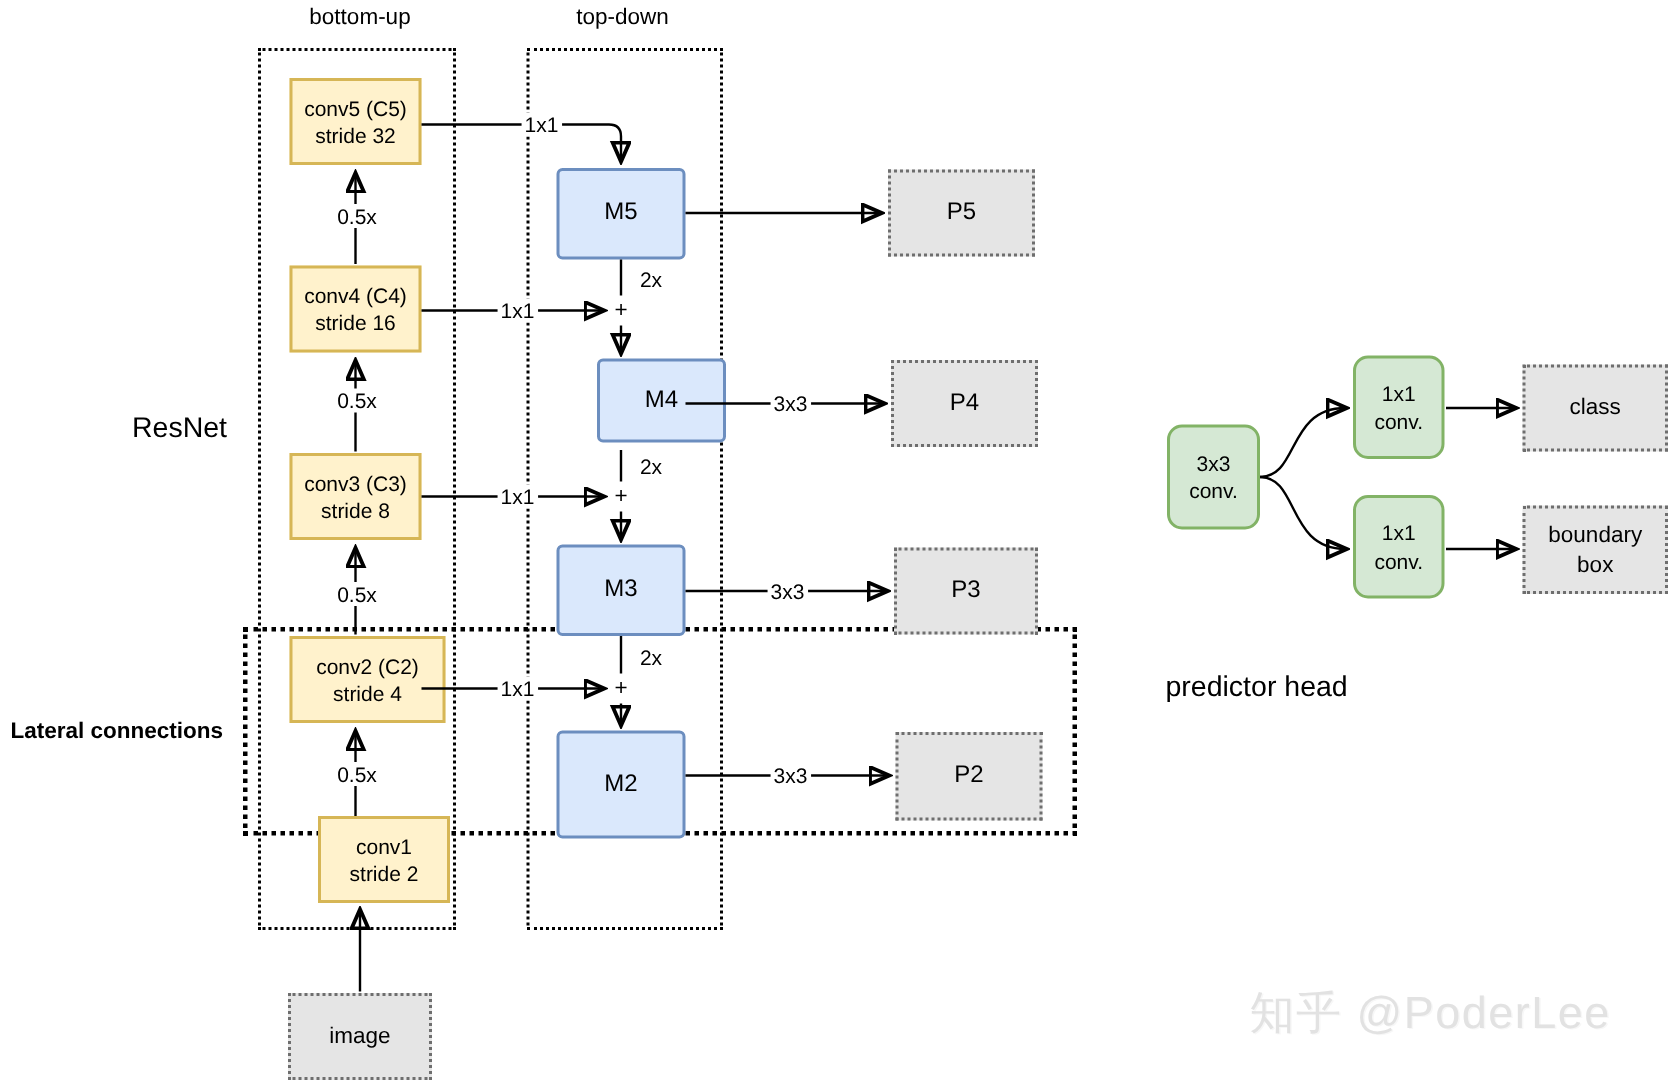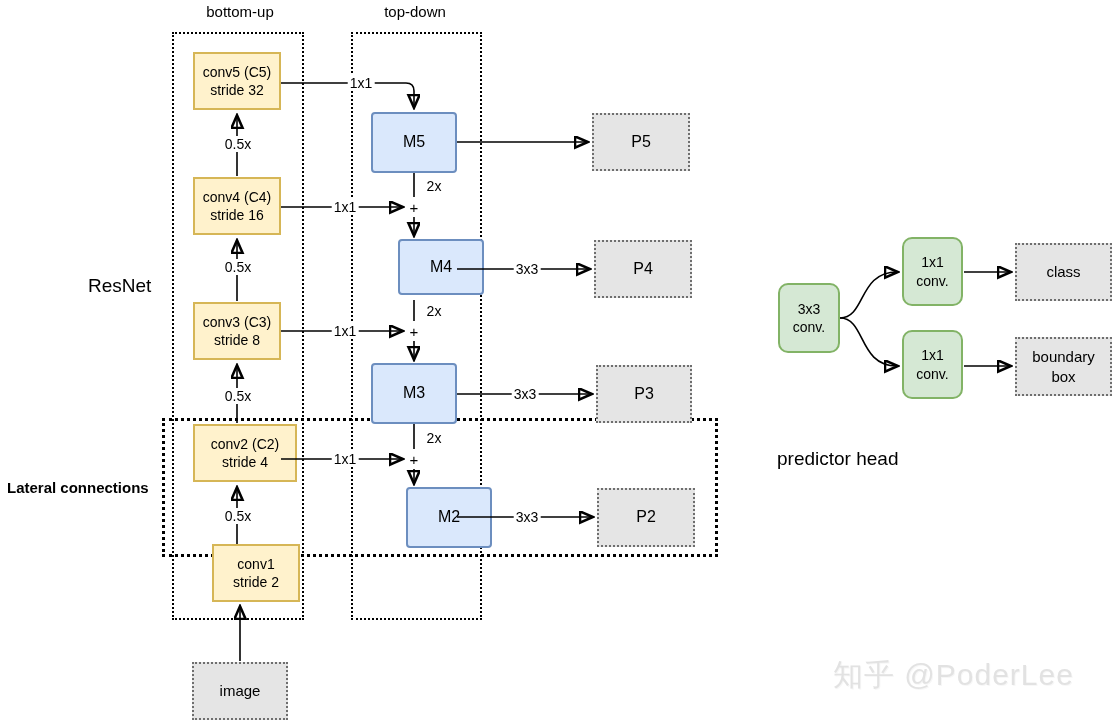--- a/index.html
+++ b/index.html
@@ -141,21 +141,21 @@
   </div>
   <div class="node yellow" style="left:192px; top:544px; width:88px; height:58px;margin-left:20px;">
     <span>conv1</span>
     <span>stride 2</span>
   </div>
   <div class="node gray" style="left:192px; top:662px; width:96px; height:58px;">image</div>
 
   <div class="node blue" style="left:371px; top:112px; width:86px; height:61px;">M5</div>
   <div class="node blue" style="left:371px; top:239px; width:86px; height:56px;margin-left:27px;">M4</div>
   <div class="node blue" style="left:371px; top:363px; width:86px; height:61px;">M3</div>
-  <div class="node blue" style="left:371px; top:487px; width:86px; height:61px;margin-left:35px;">M2</div>
+  <div class="node blue" style="left:371px; top:487px; width:86px; height:72px;">M2</div>
 
   <div class="node gray" style="left:592px; top:113px; width:98px; height:58px; font-size:16px;">P5</div>
   <div class="node gray" style="left:594px; top:240px; width:98px; height:58px; font-size:16px;">P4</div>
   <div class="node gray" style="left:596px; top:365px; width:96px; height:58px; font-size:16px;">P3</div>
   <div class="node gray" style="left:597px; top:488px; width:98px; height:59px; font-size:16px;">P2</div>
 
   <div class="node green" style="left:778px; top:283px; width:62px; height:70px;">
     <span>3x3</span>
     <span>conv.</span>
   </div>

